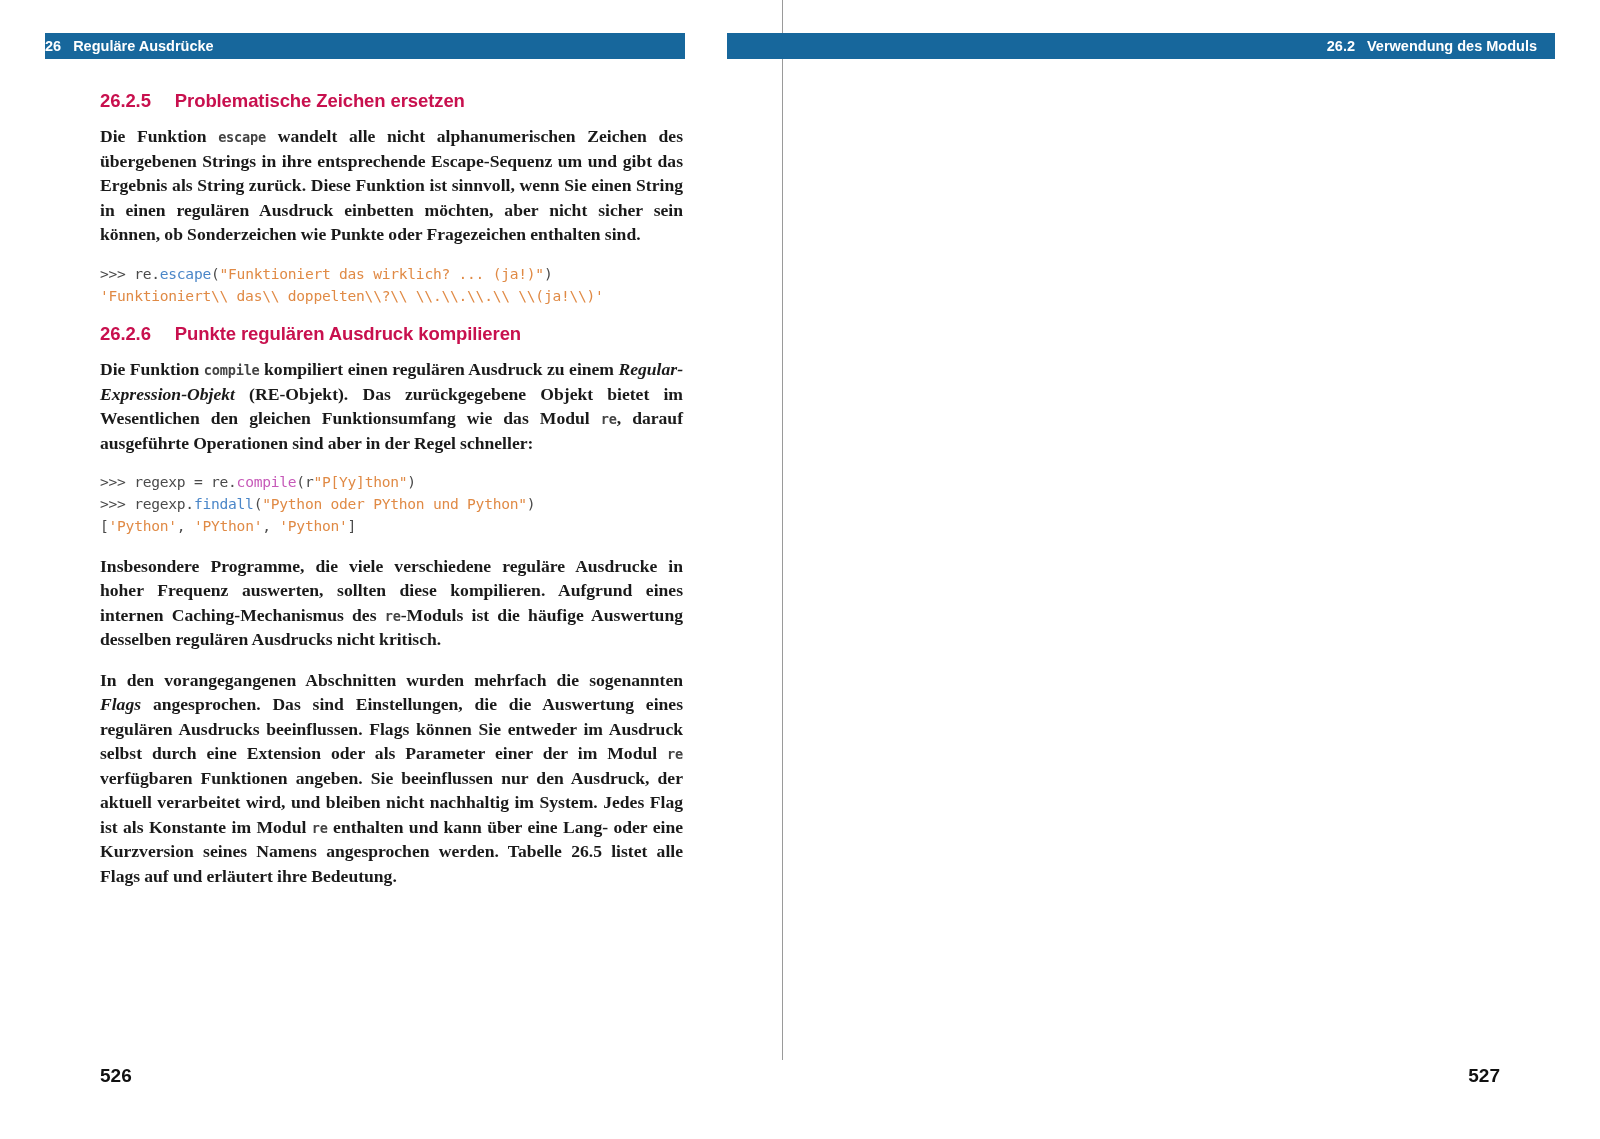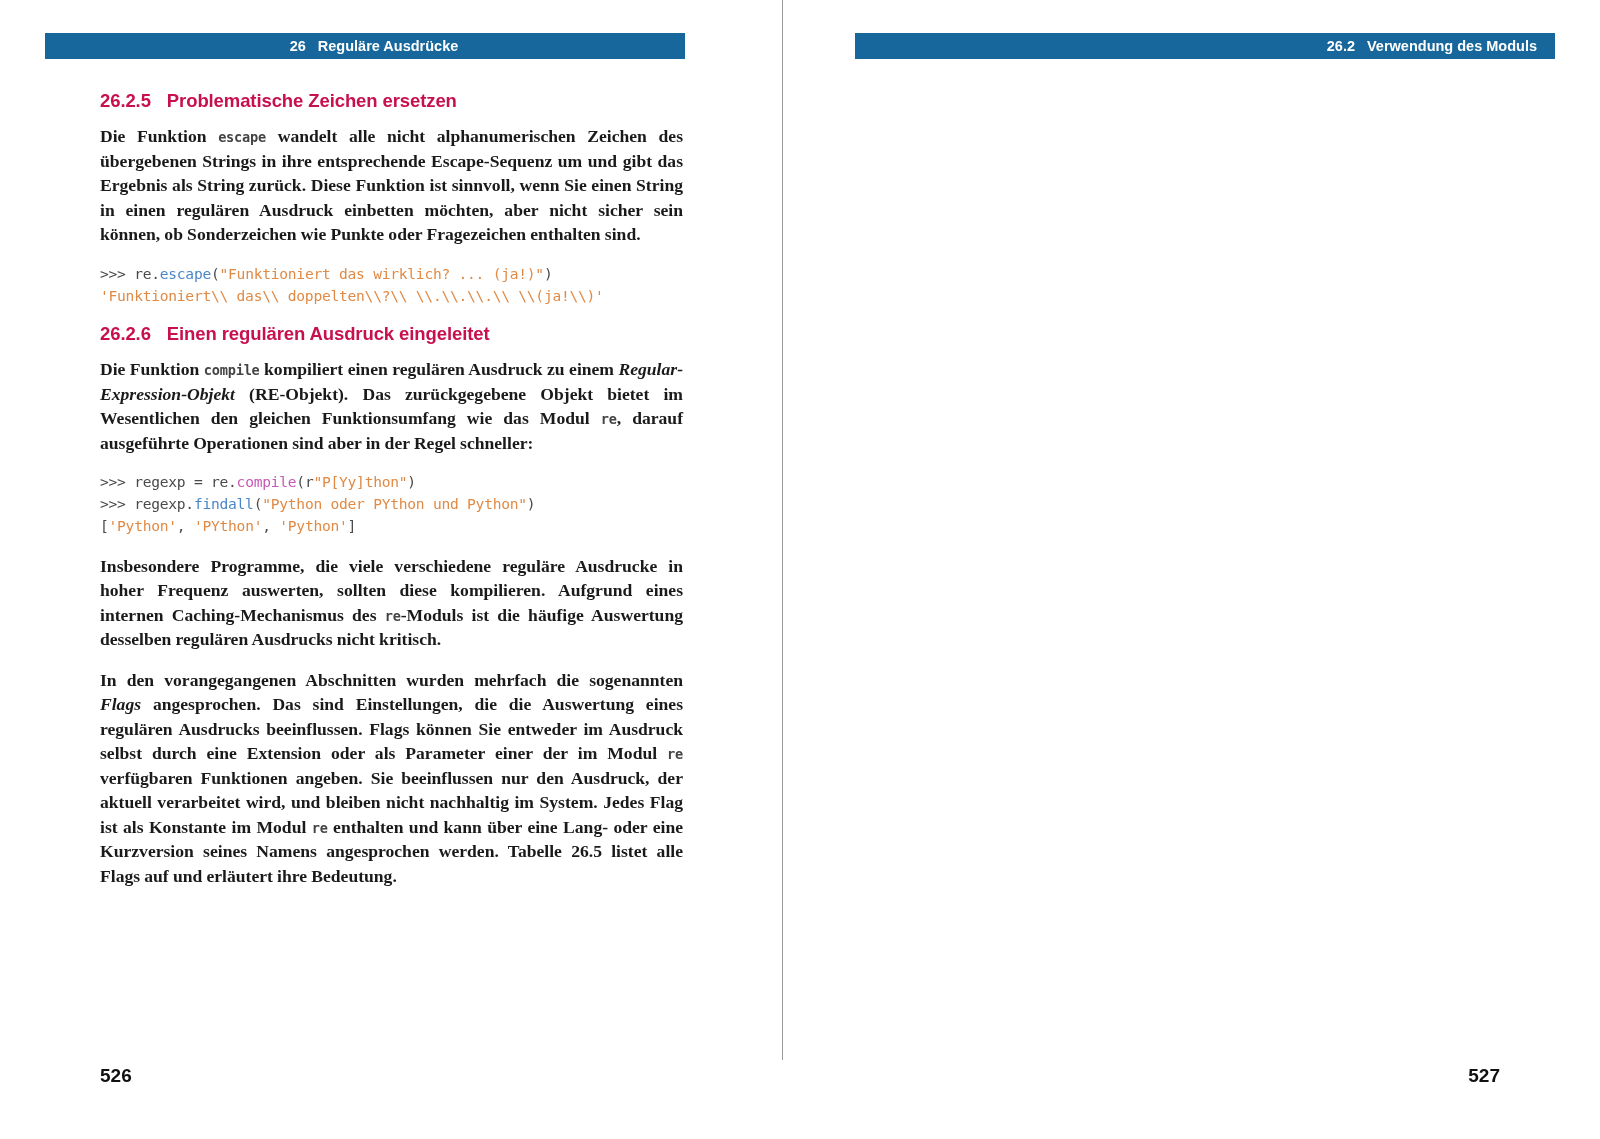--- a/index.html
+++ b/index.html
@@ -43,42 +43,42 @@
     position: absolute;
     top: 33px;
     height: 26px;
     background: #17679c;
     color: #ffffff;
     font-family: "Liberation Sans", sans-serif;
     font-size: 14.5px;
     display: flex;
     align-items: center;
   }
-  .runhead.left-bar  { left: 45px;  width: 640px; padding-left: 18px; justify-content: center; }
-  .runhead.right-bar { right: 45px; width: 700px; padding-right: 18px;
+  .runhead.left-bar  { left: 45px;  width: 640px; padding-left: 0; }
+  .runhead.right-bar { right: 45px; width: 828px; padding-right: 18px;
                        justify-content: flex-end; }
   .runhead .num { font-weight: bold; margin-right: 12px; }
   .runhead .ttl { font-weight: bold; }
 
   
   .col {
     position: absolute;
     top: 90px;
   }
   .col.lcol { left: 100px; width: 583px; }
 
   h3.sec {
     font-family: "Liberation Sans", sans-serif;
     color: #c8104e;
     font-size: 18.5px;
     font-weight: bold;
     margin: 0 0 12px 0;
     letter-spacing: -0.1px;
   }
-  h3.sec .snum { margin-right: 16px; }
+  h3.sec .snum { margin-right: 24px; }
 
   p.body {
     font-size: 17.6px;
     line-height: 1.395;
     margin: 0 0 16px 0;
     text-align: justify;
     hyphens: none;
     word-spacing: -0.2px;
     font-weight: bold;
   }
@@ -138,21 +138,21 @@
         <span class="snum">26.2.5</span><span>Problematische Zeichen ersetzen</span>
       </h3>
 
       <p class="body">Die Funktion <code>escape</code> wandelt alle nicht alphanumerischen Zeichen des übergebenen Strings in ihre entsprechende Escape-Sequenz um und gibt das Ergebnis als String zurück. Diese Funktion ist sinnvoll, wenn Sie einen String in einen regulären Ausdruck einbetten möchten, aber nicht sicher sein können, ob Sonderzeichen wie Punkte oder Fragezeichen enthalten sind.</p>
 
       <pre class="listing"><span class="k-pl">&gt;&gt;&gt; re.</span><span class="k-meth">escape</span><span class="k-pl">(</span><span class="k-str">"Funktioniert das wirklich? ... (ja!)"</span><span class="k-pl">)</span>
 <span class="k-str">'Funktioniert\\ das\\ doppelten\\?\\ \\.\\.\\.\\ \\(ja!\\)'</span></pre>
 
 
       <h3 class="sec">
-        <span class="snum">26.2.6</span><span>Einen regulären Ausdruck eingeleitet</span>
+        <span class="snum">26.2.6</span><span>Punkte regulären Ausdruck kompilieren</span>
       </h3>
 
       <p class="body">Die Funktion <code>compile</code> kompiliert einen regulären Ausdruck zu einem <em>Regular-Expression-Objekt</em> (RE-Objekt). Das zurückgegebene Objekt bietet im Wesentlichen den gleichen Funktionsumfang wie das Modul <code>re</code>, darauf ausgeführte Operationen sind aber in der Regel schneller:</p>
 
       <pre class="listing"><span class="k-pl">&gt;&gt;&gt; regexp = re.</span><span class="k-fn">compile</span><span class="k-pl">(r</span><span class="k-str">"P[Yy]thon"</span><span class="k-pl">)</span>
 <span class="k-pl">&gt;&gt;&gt; regexp.</span><span class="k-meth">findall</span><span class="k-pl">(</span><span class="k-str">"Python oder PYthon und Python"</span><span class="k-pl">)</span>
 <span class="k-pl">[</span><span class="k-str">'Python'</span><span class="k-pl">, </span><span class="k-str">'PYthon'</span><span class="k-pl">, </span><span class="k-str">'Python'</span><span class="k-pl">]</span></pre>
 
       <p class="body">Insbesondere Programme, die viele verschiedene reguläre Ausdrucke in hoher Frequenz auswerten, sollten diese kompilieren. Aufgrund eines internen Caching-Mechanismus des <code>re</code>-Moduls ist die häufige Auswertung desselben regulären Ausdrucks nicht kritisch.</p>
 

